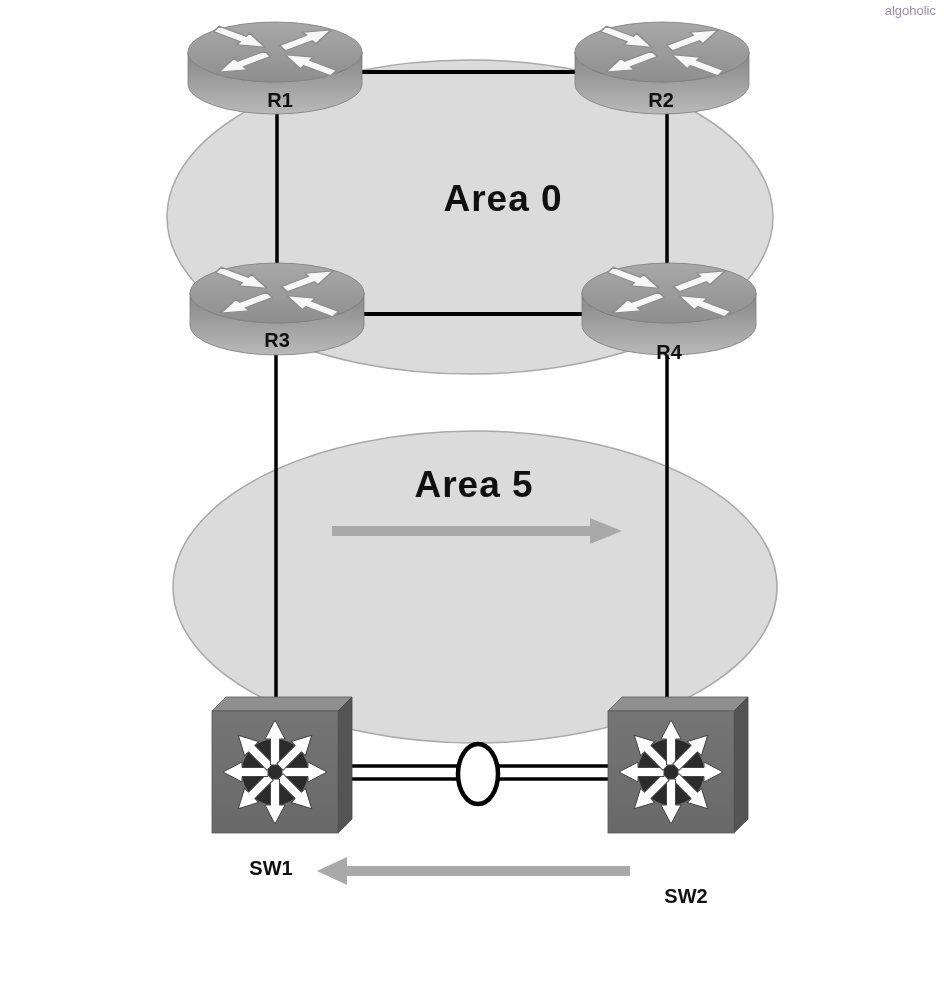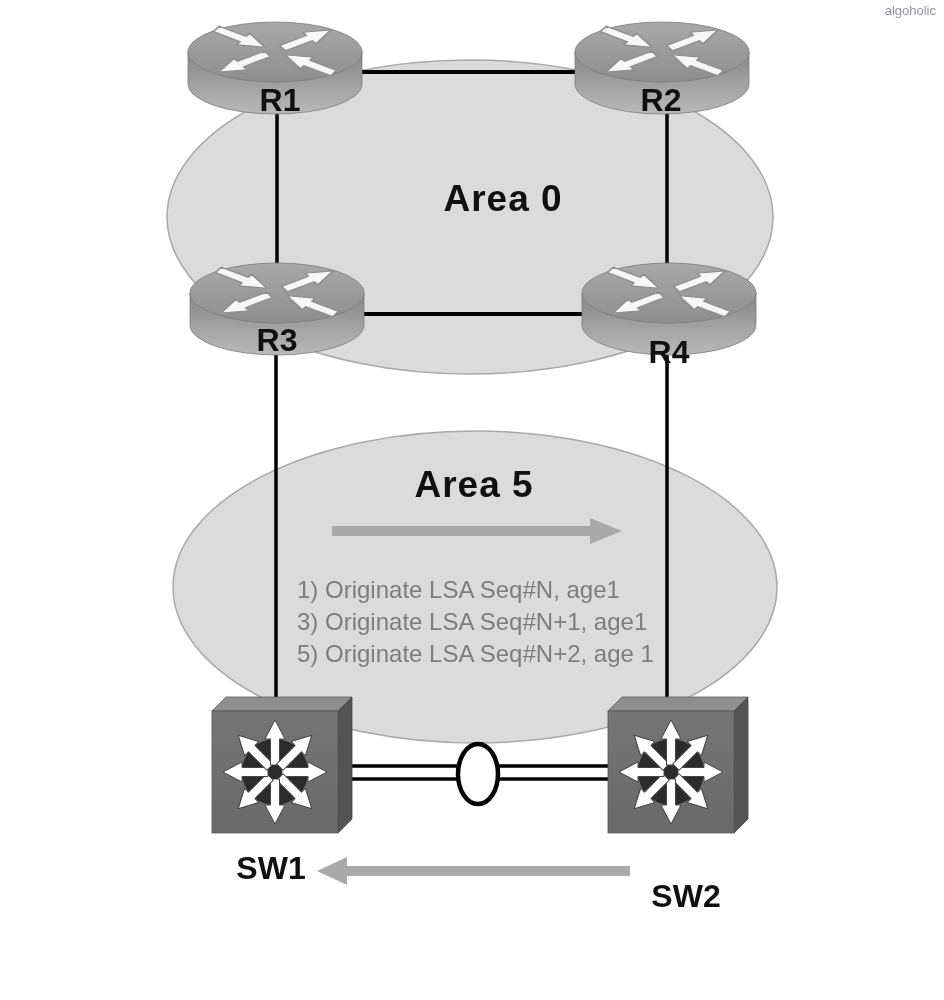--- a/index.html
+++ b/index.html
@@ -13,21 +13,21 @@
   .canvas > svg { position:absolute; left:0; top:0; }
   .lbl {
     position:absolute;
     transform:translate(-50%,-50%);
     font-weight:bold;
     color:#101010;
     white-space:nowrap;
     z-index:5;
   }
   .area-lbl { font-size:37px; letter-spacing:1px;text-align:right; }
-  .dev-lbl  { font-size:32px; }
+  .dev-lbl  { font-size:20px; }
   .glist {
     position:absolute;
     color:#7d7d7d;
     font-size:24px;
     line-height:32px;
     white-space:nowrap;
     z-index:5;
   }
   .watermark {
     position:absolute;
@@ -120,20 +120,15 @@
   <div class="lbl area-lbl" style="left:474px; top:485px;">Area 5</div>
 
   <div class="lbl dev-lbl" style="left:280px; top:100px;">R1</div>
   <div class="lbl dev-lbl" style="left:661px; top:100px;">R2</div>
   <div class="lbl dev-lbl" style="left:277px; top:340px;">R3</div>
   <div class="lbl dev-lbl" style="left:669px; top:340px;margin-top:12px;">R4</div>
 
   <div class="lbl dev-lbl" style="left:271px; top:868px;">SW1</div>
   <div class="lbl dev-lbl" style="left:686px; top:896px;">SW2</div>
 
-  <div class="glist" style="left:297px; top:574px;">
-    <div>1) Originate LSA Seq#N, age1</div>
-    <div>3) Originate LSA Seq#N+1, age1</div>
-    <div>5) Originate LSA Seq#N+2, age 1</div>
-  </div>
 
 
 </div>
 
 </body></html>

